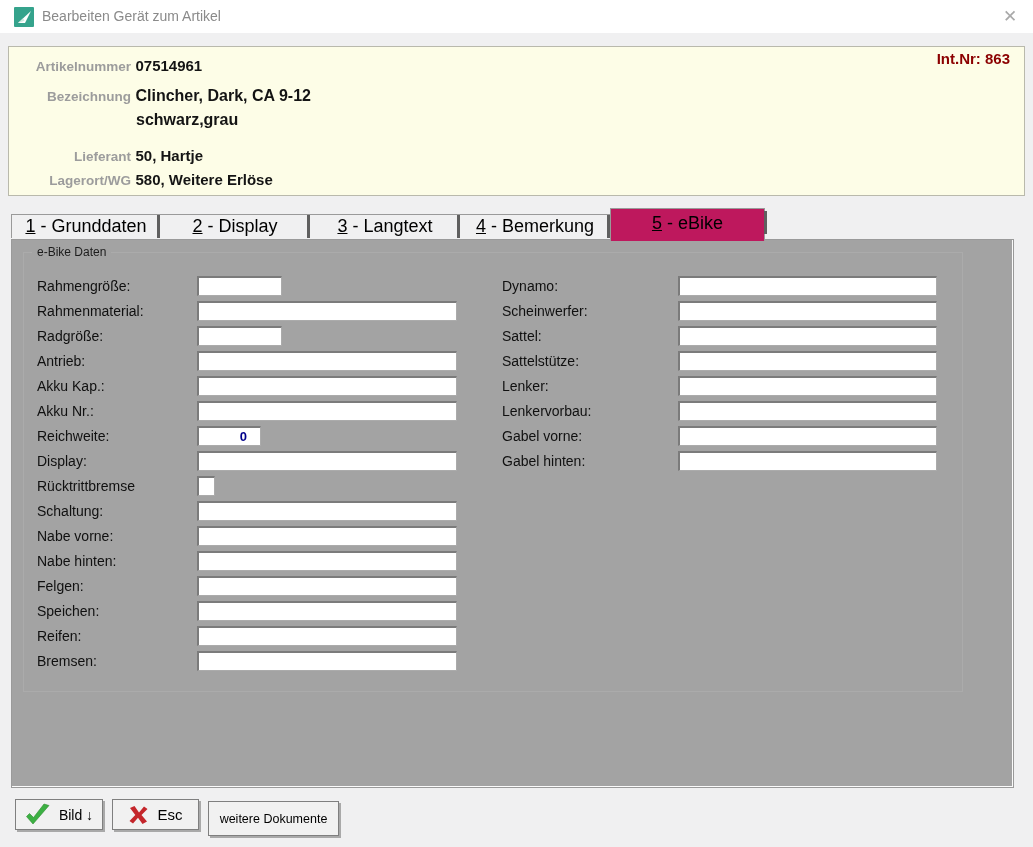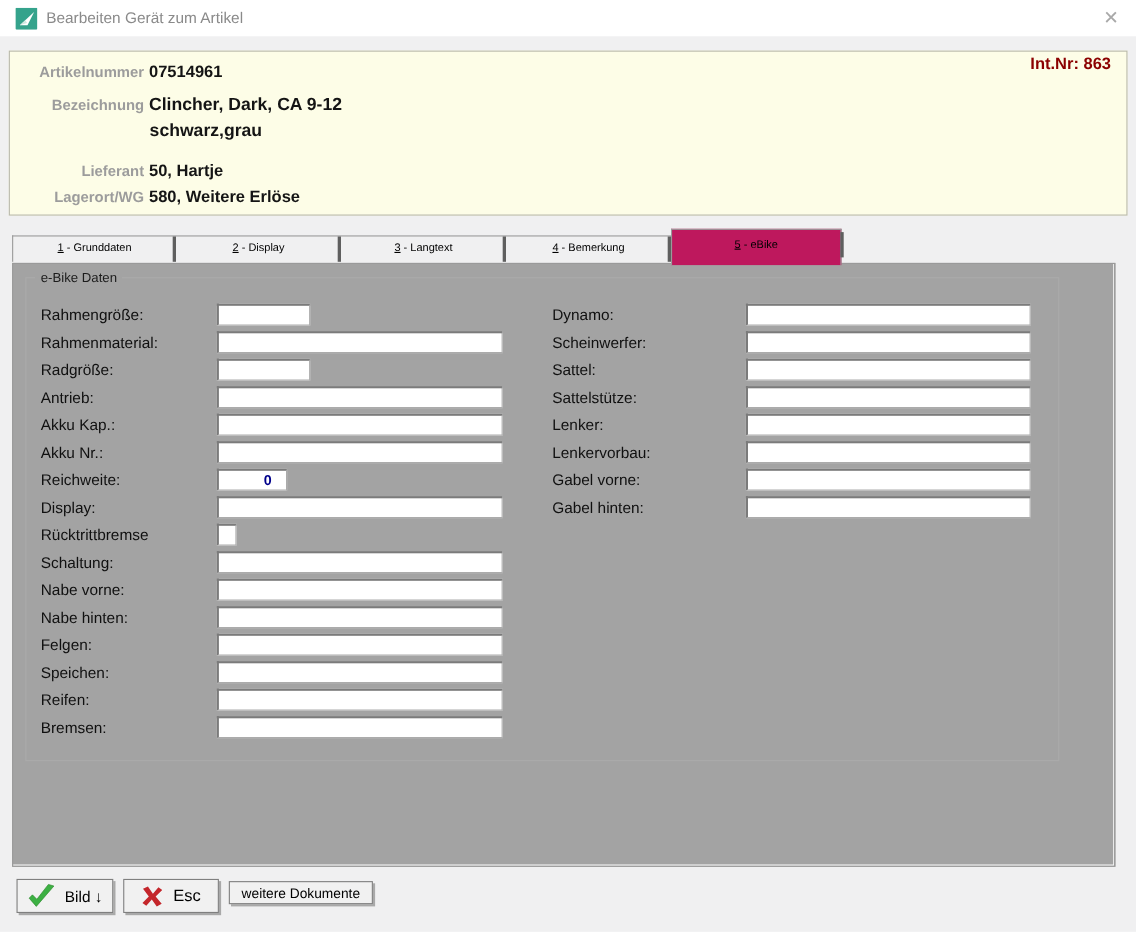--- a/index.html
+++ b/index.html
@@ -21,21 +21,21 @@
     background:#fdfde7;border:1px solid #b9b9ac;}
   .hrow{position:absolute;left:10px;white-space:nowrap;}
   .hlabel{display:inline-block;width:112px;font-size:13.5px;font-weight:bold;color:#9c9c9c;text-align:right;}
   .hvalue{font-size:15px;font-weight:bold;color:#141414;}
   .hvalue.big{font-size:16px;}
   .int-nr{position:absolute;right:14px;top:3px;font-size:15px;font-weight:bold;color:#8b0000;}
 
   
   .tabstrip{position:absolute;left:11px;top:175px;width:756px;height:32px;display:flex;z-index:3;}
   .tab{position:relative;margin-top:6px;height:24px;line-height:22px;text-align:center;
-    font-size:10px;color:#000;border-top:1px solid #9a9a9a;cursor:default;}
+    font-size:18px;color:#000;border-top:1px solid #9a9a9a;cursor:default;}
   .tab::after{content:"";position:absolute;right:0;top:0;width:3px;height:23px;background:#5f5f5f;}
   .tab.first{border-left:1px solid #9a9a9a;}
   .tab.active{margin-top:0;height:33px;line-height:28px;background:#be185d;
     border:1px solid #9a9a9a;border-bottom:none;z-index:4;}
   .tab.active::after{top:2px;right:-3px;}
   .tab-accel{text-decoration:underline;}
   .w149{width:149px}.w150{width:150px}.w155{width:155px}
 
   
   .panel{position:absolute;left:11px;top:206px;width:1003px;height:549px;
@@ -57,21 +57,21 @@
   .tinput.num{width:64px;text-align:right;padding-right:13px;color:#00008b;font-weight:bold;}
   .tinput.check{width:18px;padding:1px;}
   .col-right .tinput.long{width:259px;}
 
   
   .btn{position:absolute;display:flex;align-items:center;justify-content:center;gap:8px;
     background:#f1f1f1;border:1px solid #7f7f7f;box-shadow:2px 2px 0 #a9a9a9;
     font-family:"Liberation Sans",sans-serif;font-size:14px;color:#000;cursor:default;}
   .btn-bild{left:15px;top:766px;width:88px;height:31px;}
   .btn-esc{left:112px;top:766px;width:87px;height:31px;font-size:15px;}
-  .btn-docs{left:208px;top:768px;width:131px;height:21px;font-size:12.5px;}
+  .btn-docs{left:208px;top:768px;width:131px;height:35px;font-size:12.5px;}
   .icon-svg{display:block;}
 </style>
 </head>
 <body>
 
 <div class="titlebar">
   <span class="app-icon">
     <svg class="icon-svg" width="20" height="20" viewBox="0 0 20 20">
       <rect x="0" y="0" width="20" height="20" rx="1" fill="#35a38c"></rect>
       <polygon points="4,16 17,4 11,16" fill="#ffffff"></polygon>

